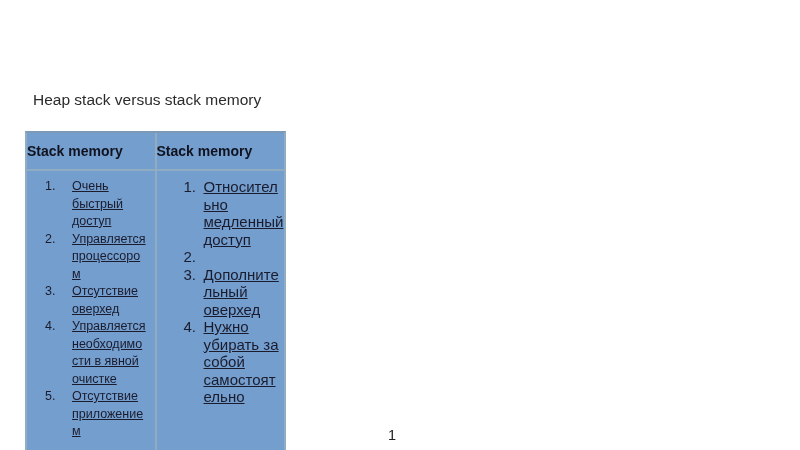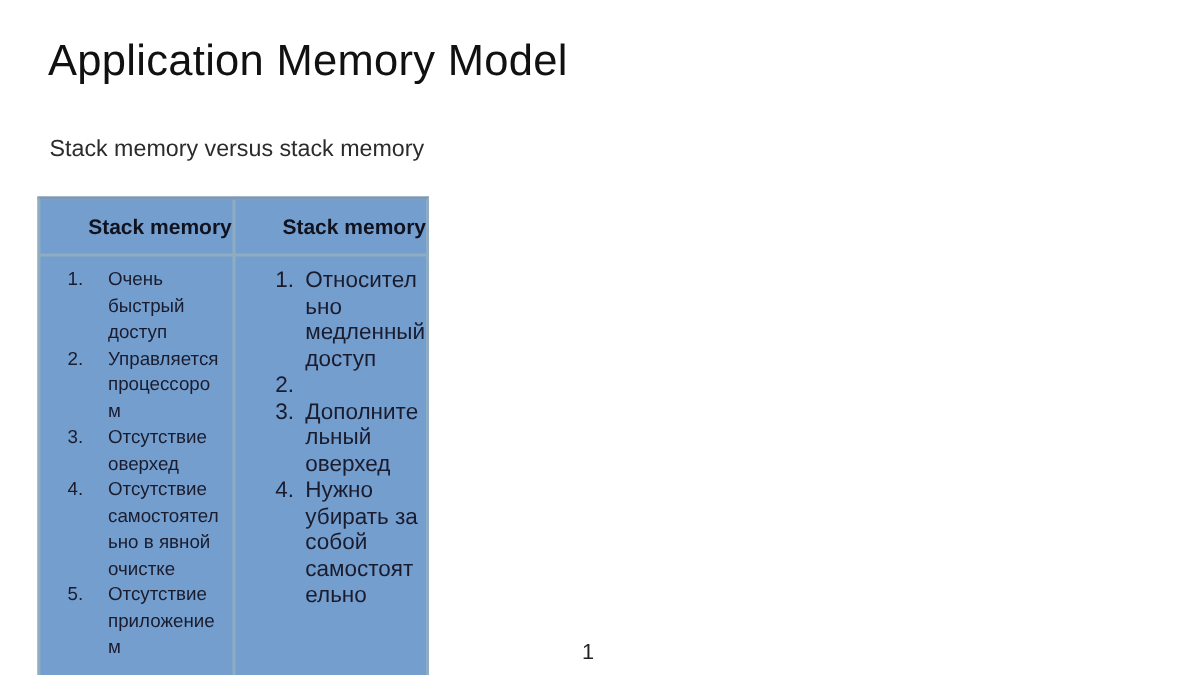--- a/index.html
+++ b/index.html
@@ -41,64 +41,64 @@
     gap: 2px;
     background: #8FACC0;
     border: 2px solid #8FACC0;
     border-top-color: #7E99B6;
   }
   .cell { background: #749ECE; color: #1A1C2E; }
   .th {
     height: 36px;
     display: flex;
     align-items: center;
-    justify-content: flex-end;
+    justify-content: flex-start;
     font-weight: 700;
     font-size: 14px;
     color: #10131f;
   }
   .td { padding-top: 7px; padding-bottom: 10px; }
   .list {
     list-style: none;
     counter-reset: n;
     line-height: 17.5px;
   }
   .list li {
     display: flex;
     counter-increment: n;
     align-items: flex-start;
   }
   .list .num { flex: none; }
   .list .num::before { content: counter(n) "."; }
   .list .txt {
     overflow-wrap: anywhere;
     word-break: break-word;
+    text-decoration: underline;
   }
   .stack-list { font-size: 12.5px; padding-left: 18px; }
   .stack-list .num { width: 27px; }
   .stack-list .txt { width: 74px; }
   .heap-list { font-size: 15px; padding-left: 27px; }
   .heap-list .num { width: 20px; }
   .heap-list .txt { width: 80px; }
   .pagenum {
     position: absolute;
     left: 388px;
     top: 427px;
     font-size: 14.5px;
     color: #222222;
   }
 </style>
 </head>
 <body>
 
 <div class="slide">
 
-  <h1 class="title">Application Memory Model</h1>
 
-  <p class="subtitle">Stack memory versus stack memory</p>
+  <p class="subtitle">Heap stack versus stack memory</p>
 
   <div class="cmp-table">
 
     <div class="cell th">
       <span>Stack memory</span>
     </div>
 
     <div class="cell th">
       <span>Stack memory</span>
     </div>
@@ -113,21 +113,21 @@
           <li>
             <span class="num"></span>
             <span class="txt">Управляется процессором</span>
           </li>
           <li>
             <span class="num"></span>
             <span class="txt">Отсутствие оверхед</span>
           </li>
           <li>
             <span class="num"></span>
-            <span class="txt">Отсутствие самостоятельно в явной очистке</span>
+            <span class="txt">Управляется необходимости в явной очистке</span>
           </li>
           <li>
             <span class="num"></span>
             <span class="txt">Отсутствие приложением</span>
           </li>
         </ol>
     </div>
 
     <div class="cell td">
       <ol class="list heap-list">

